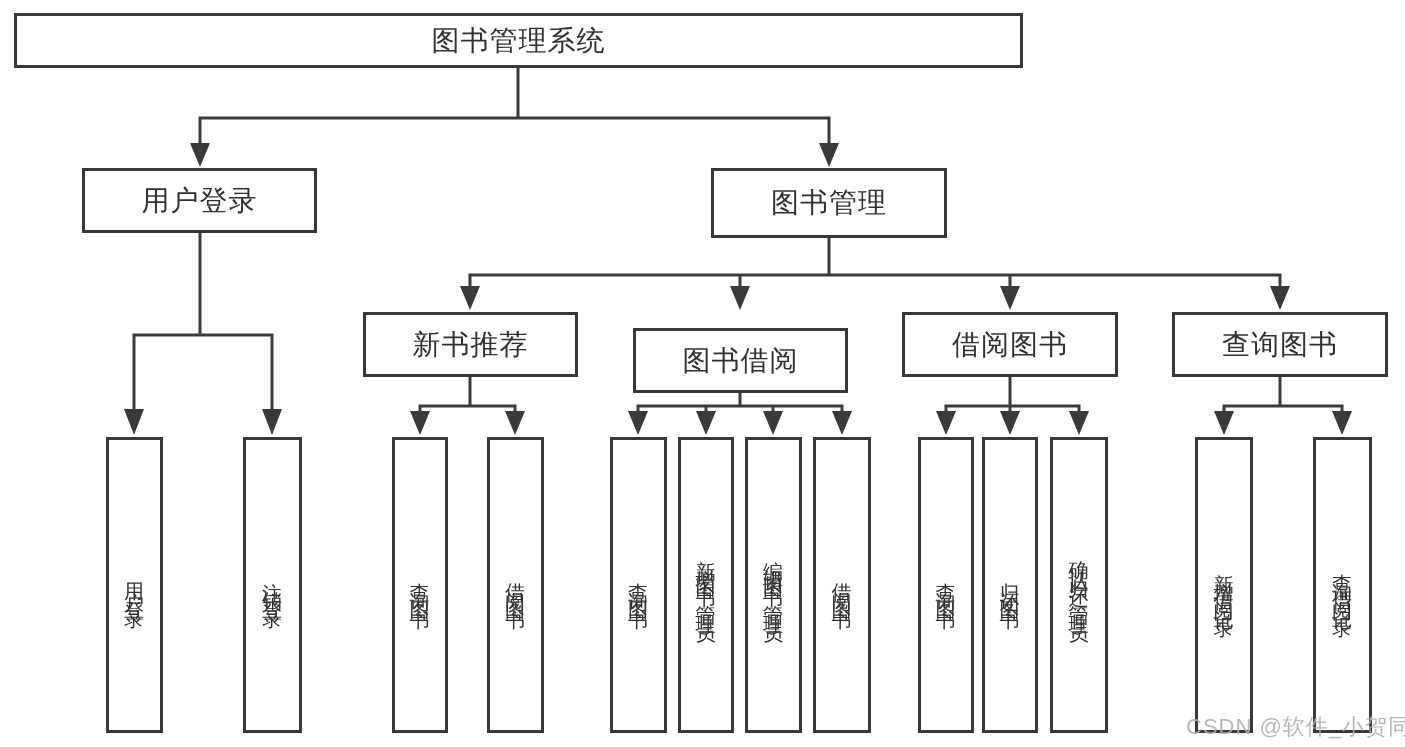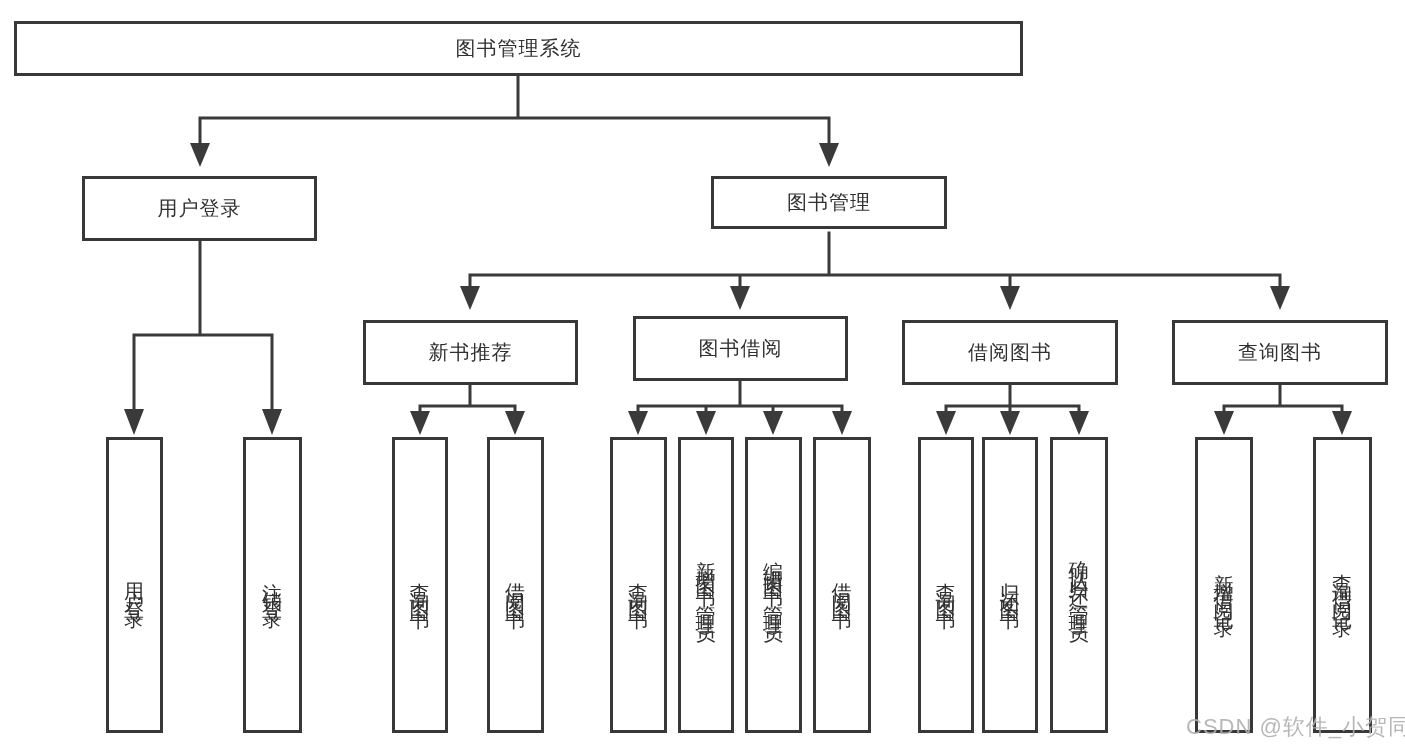--- a/index.html
+++ b/index.html
@@ -4,21 +4,21 @@
 <style>
   html,body{margin:0;padding:0;background:#ffffff;}
   body{width:1405px;height:747px;overflow:hidden;font-family:"Liberation Sans","DejaVu Sans",sans-serif;}
   .stage{position:relative;width:1405px;height:747px;background:#ffffff;}
   .wires{position:absolute;left:0;top:0;z-index:1;pointer-events:none;}
   .box{
     position:absolute;z-index:2;box-sizing:border-box;
     background:#ffffff;border:3px solid #383838;color:#303030;
     display:flex;align-items:center;justify-content:center;
   }
-  .hbox{font-size:20px;letter-spacing:1px;white-space:nowrap;margin-top:8px;}
+  .hbox{font-size:28px;letter-spacing:1px;white-space:nowrap;}
   .vbox .vlbl{
     writing-mode:vertical-rl;text-orientation:mixed;
     font-size:20px;letter-spacing:9px;line-height:1.2;
   }
   .watermark{
     position:absolute;z-index:3;left:1186px;top:712px;
     font-size:22px;color:#b0b0b0;letter-spacing:1px;white-space:nowrap;
     opacity:.9;
   }
 </style>
@@ -49,28 +49,28 @@
       M1342,435 L1332,411 L1352,411 Z"></path>
   </svg>
 
   <div class="box hbox" style="left:14px;top:13px;width:1009px;height:55px">
     <span>图书管理系统</span>
   </div>
 
   <div class="box hbox" style="left:82px;top:168px;width:235px;height:65px">
     <span>用户登录</span>
   </div>
-  <div class="box hbox" style="left:711px;top:168px;width:236px;height:53px">
+  <div class="box hbox" style="left:711px;top:168px;width:236px;height:70px">
     <span>图书管理</span>
   </div>
 
   <div class="box hbox" style="left:363px;top:312px;width:215px;height:65px">
     <span>新书推荐</span>
   </div>
-  <div class="box hbox" style="left:633px;top:308px;width:215px;height:65px">
+  <div class="box hbox" style="left:633px;top:328px;width:215px;height:65px">
     <span>图书借阅</span>
   </div>
   <div class="box hbox" style="left:902px;top:312px;width:216px;height:65px">
     <span>借阅图书</span>
   </div>
   <div class="box hbox" style="left:1172px;top:312px;width:216px;height:65px">
     <span>查询图书</span>
   </div>
 
   <div class="box vbox" style="left:106px;top:437px;width:57px;height:296px">

